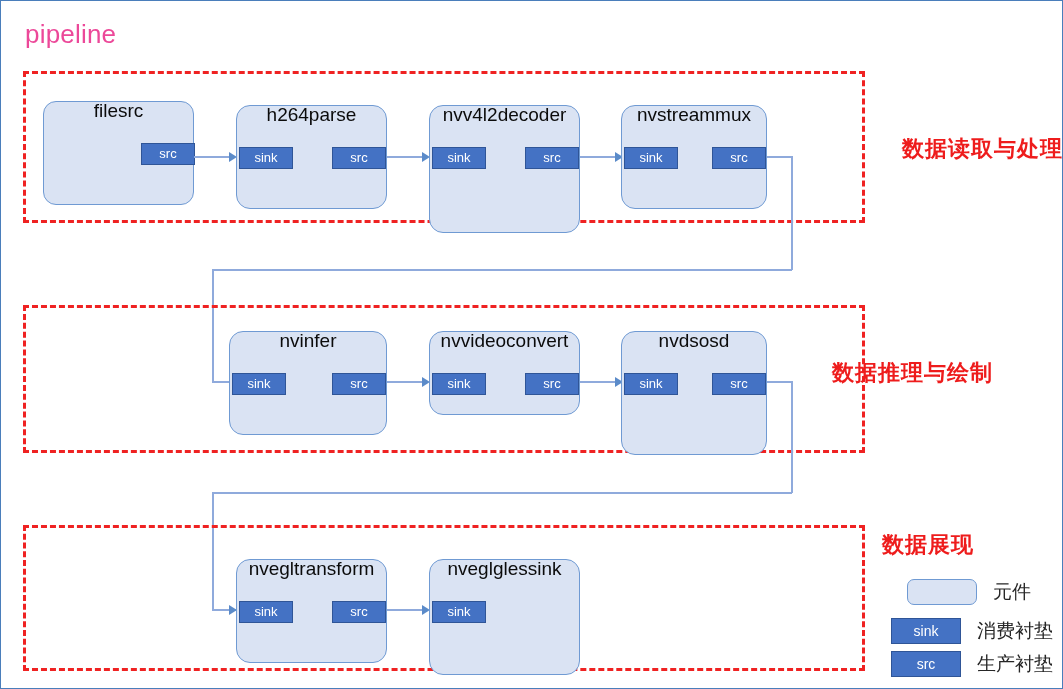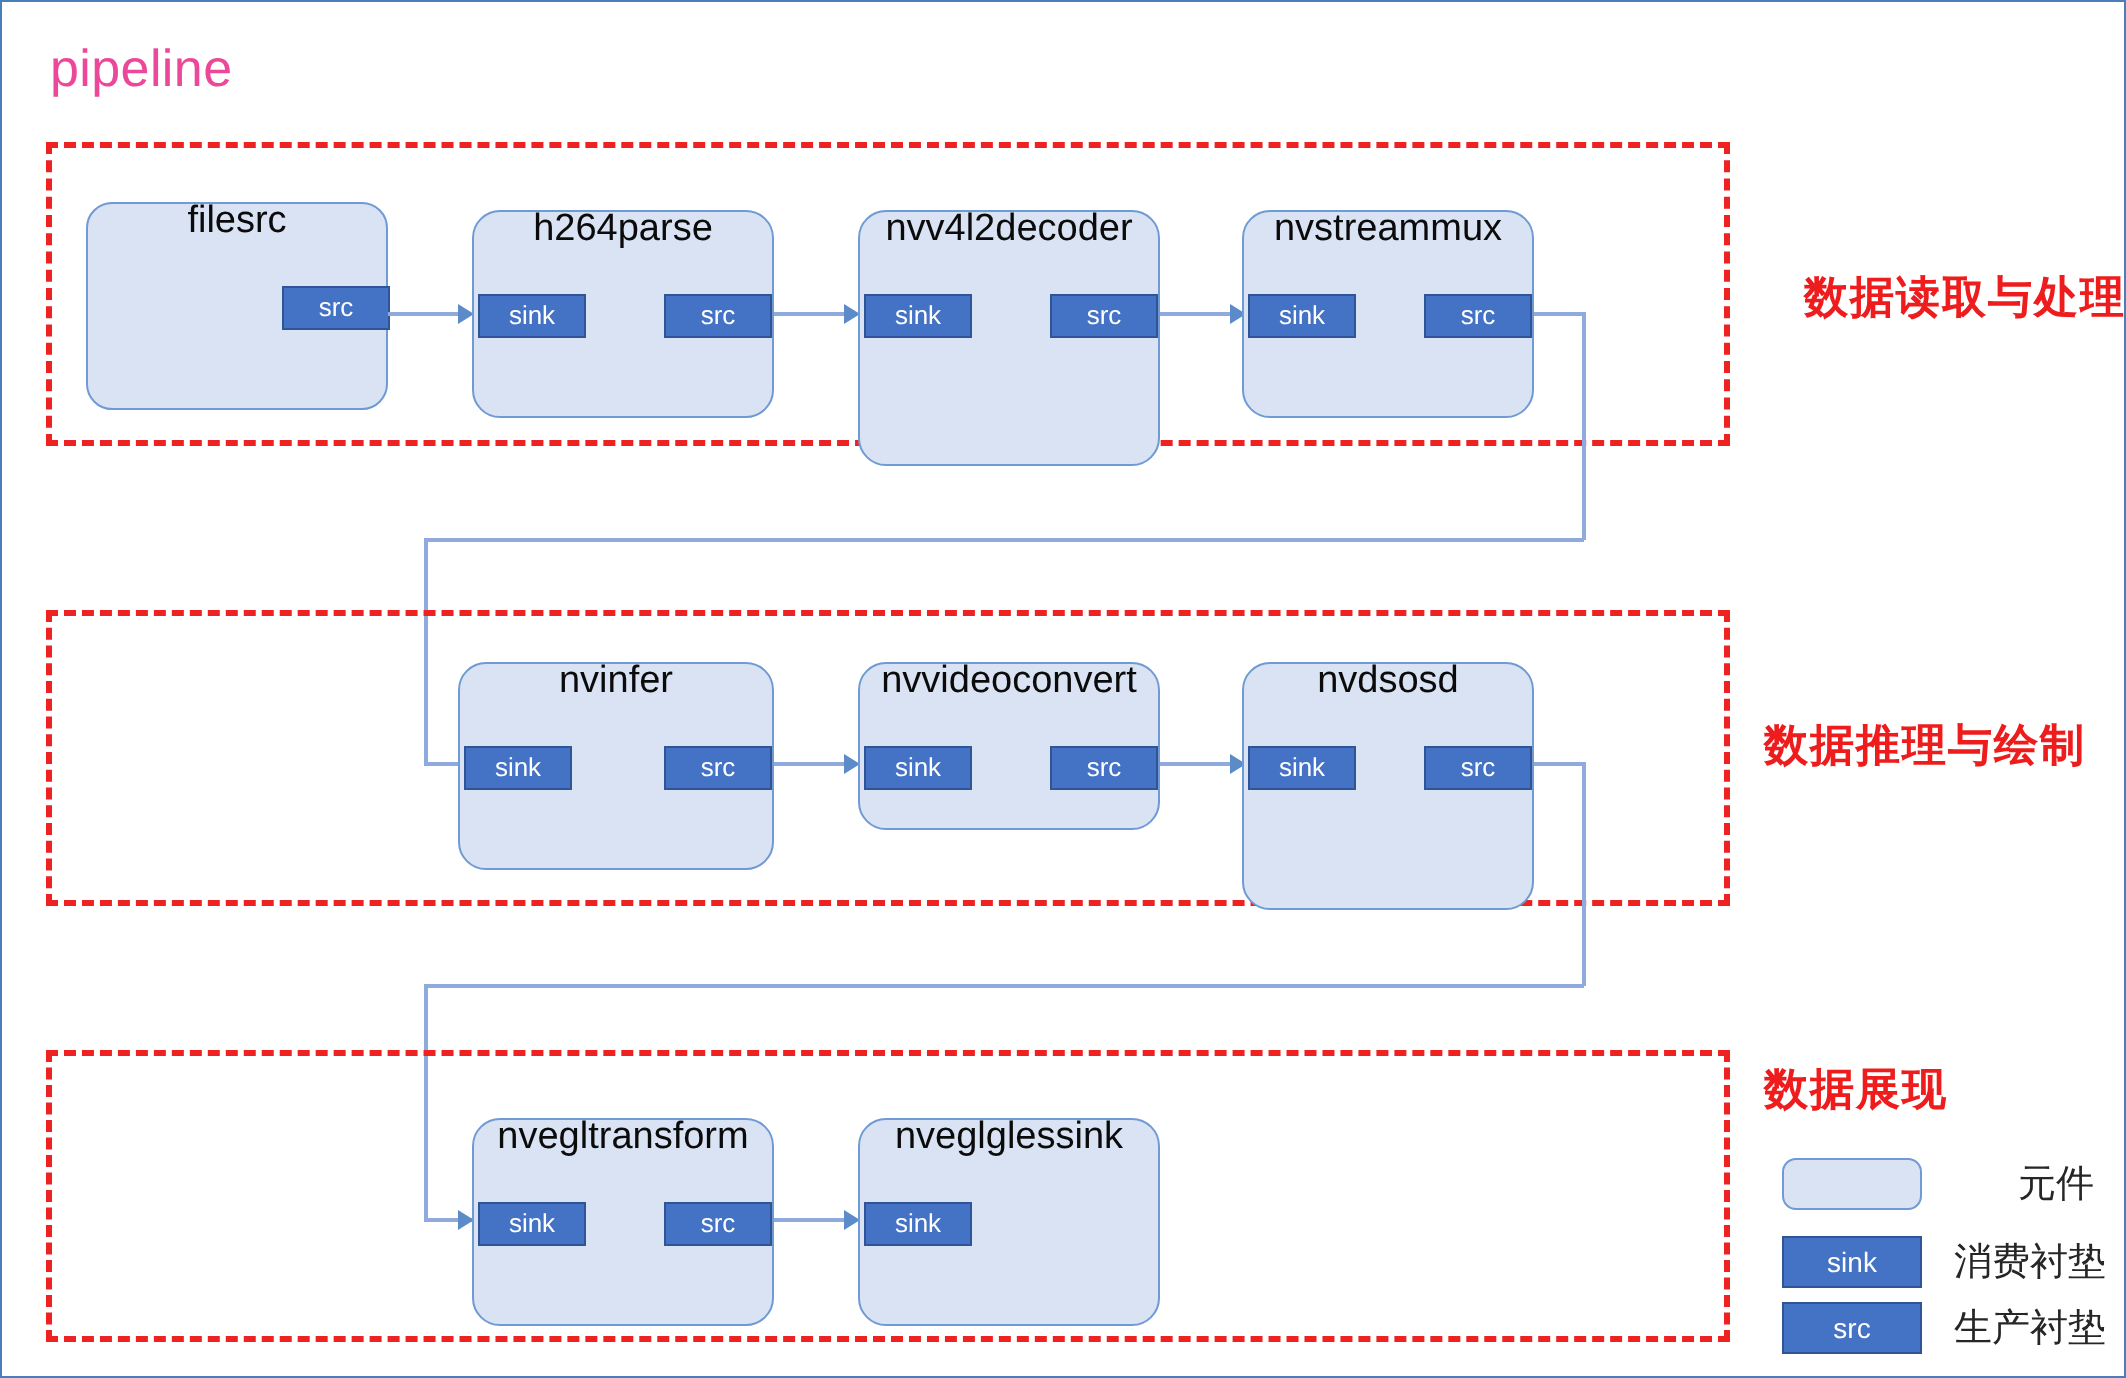--- a/index.html
+++ b/index.html
@@ -75,21 +75,21 @@
   </div>
 
   <div class="wire h" style="left:766px;top:155px;width:25px;"></div>
   <div class="wire v" style="left:790px;top:155px;height:114px;"></div>
   <div class="wire h" style="left:211px;top:268px;width:580px;"></div>
   <div class="wire v" style="left:211px;top:268px;height:113px;"></div>
   <div class="wire h" style="left:211px;top:380px;width:24px;"></div>
   <div class="arrow" style="left:228px;top:376px;"></div>
 
   <div class="zone" style="left:22px;top:304px;width:842px;height:148px;"></div>
-  <div class="zone-label" style="left:881px;top:357px;">数据推理与绘制</div>
+  <div class="zone-label" style="left:831px;top:357px;">数据推理与绘制</div>
 
   <div class="node" style="left:228px;top:330px;width:158px;height:104px;">
     <div class="node-label">nvinfer</div>
     <div class="pad sink" style="left:2px;top:41px;">sink</div>
     <div class="pad src" style="left:102px;top:41px;">src</div>
   </div>
   <div class="wire h" style="left:386px;top:380px;width:37px;"></div>
   <div class="arrow" style="left:421px;top:376px;"></div>
 
   <div class="node" style="left:428px;top:330px;width:151px;height:84px;">
@@ -117,27 +117,27 @@
   <div class="zone-label" style="left:881px;top:529px;">数据展现</div>
 
   <div class="node" style="left:235px;top:558px;width:151px;height:104px;">
     <div class="node-label wide">nvegltransform</div>
     <div class="pad sink" style="left:2px;top:41px;">sink</div>
     <div class="pad src" style="left:95px;top:41px;">src</div>
   </div>
   <div class="wire h" style="left:386px;top:608px;width:37px;"></div>
   <div class="arrow" style="left:421px;top:604px;"></div>
 
-  <div class="node" style="left:428px;top:558px;width:151px;height:104px;">
+  <div class="node" style="left:428px;top:558px;width:151px;height:116px;">
     <div class="node-label wide">nveglglessink</div>
     <div class="pad sink" style="left:2px;top:41px;">sink</div>
   </div>
 
   <div class="legend" style="left:890px;top:578px;width:170px;height:100px;">
-    <div class="legend-row" style="left:0;top:0;gap:32px;">
+    <div class="legend-row" style="left:16px;top:0;">
       <div class="legend-swatch-node"></div>
       <div class="legend-text">元件</div>
     </div>
     <div class="legend-row" style="left:0;top:39px;">
       <div class="legend-swatch-pad">sink</div>
       <div class="legend-text">消费衬垫</div>
     </div>
     <div class="legend-row" style="left:0;top:72px;">
       <div class="legend-swatch-pad">src</div>
       <div class="legend-text">生产衬垫</div>

